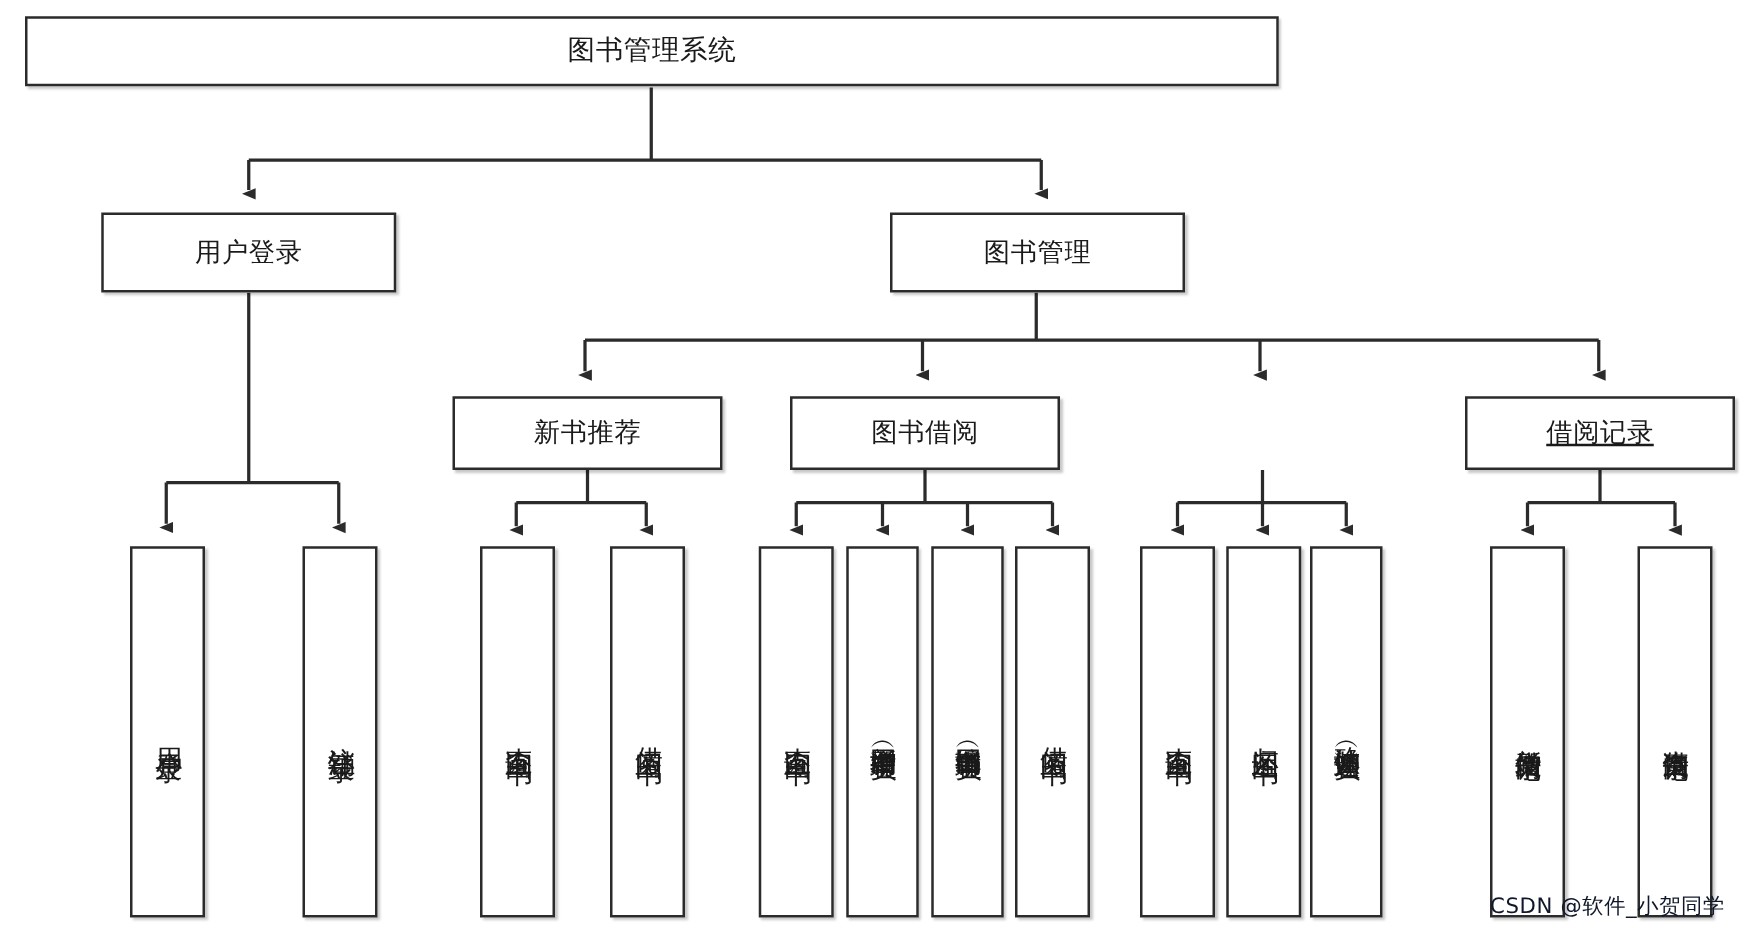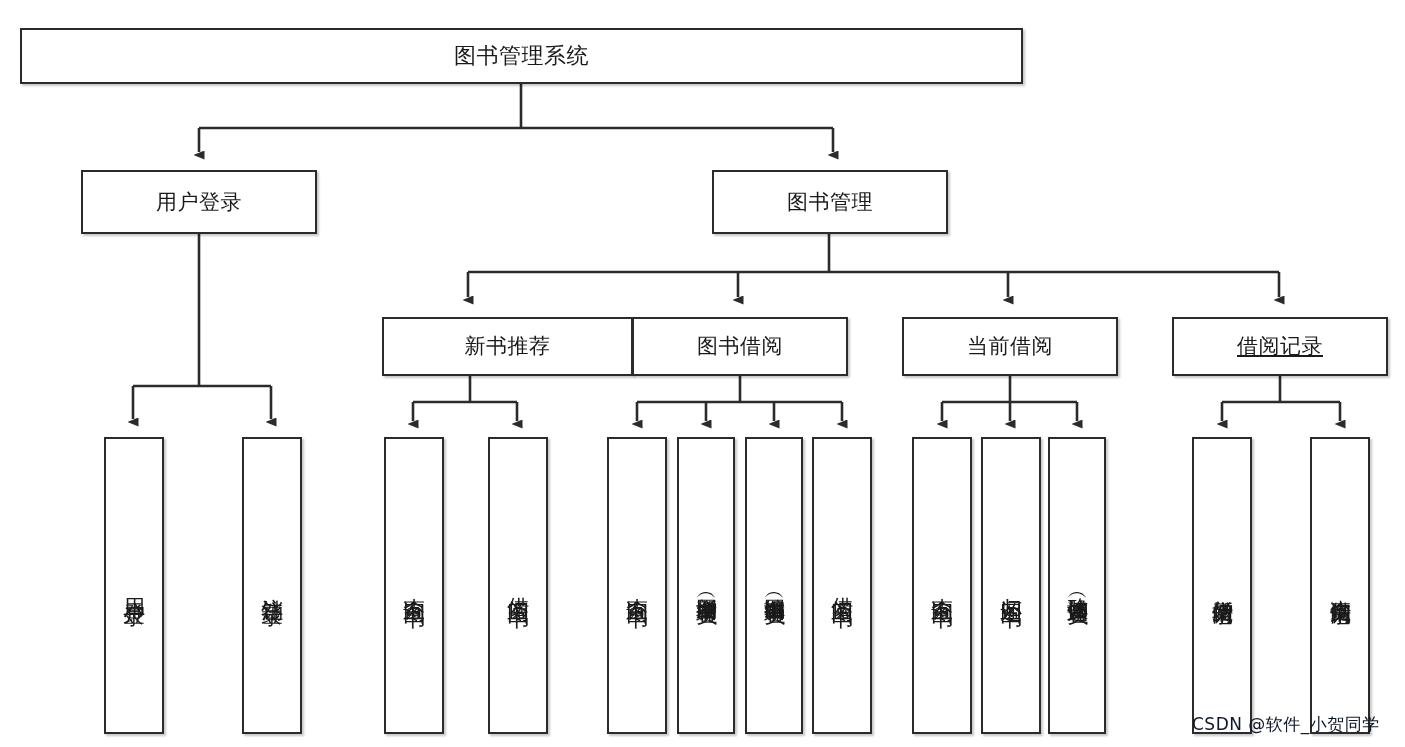--- a/index.html
+++ b/index.html
@@ -119,43 +119,40 @@
       <path d="M1010,402 L1010,421" marker-end="url(#arrow)"></path>
       <path d="M1077,402 L1077,421" marker-end="url(#arrow)"></path>
 
       <path d="M1280,376 L1280,402"></path>
       <path d="M1222,402 L1340,402"></path>
       <path d="M1222,402 L1222,421" marker-end="url(#arrow)"></path>
       <path d="M1340,402 L1340,421" marker-end="url(#arrow)"></path>
     </g>
   </svg>
 
-  <div class="node horiz root" style="left:20px; top:28px; width:1003px; height:56px;">
+  <div class="node horiz root" style="left:20px; top:13px; width:1003px; height:56px;">
     <span class="label">图书管理系统</span>
   </div>
 
   <div class="node horiz" style="left:81px; top:170px; width:236px; height:64px;">
     <span class="label">用户登录</span>
   </div>
 
   <div class="node horiz" style="left:712px; top:170px; width:236px; height:64px;">
     <span class="label">图书管理</span>
   </div>
 
-  <div class="node horiz" style="left:362px; top:317px; width:251px; height:59px;margin-left:20px;">
+  <div class="node horiz" style="left:362px; top:317px; width:216px; height:59px;">
     <span class="label">新书推荐</span>
   </div>
 
   <div class="node horiz" style="left:632px; top:317px; width:216px; height:59px;text-align:right;">
     <span class="label">图书借阅</span>
   </div>
 
-  <div class="node horiz" style="left:902px; top:317px; width:216px; height:59px;">
-    <span class="label">当前借阅</span>
-  </div>
 
   <div class="node horiz" style="left:1172px; top:317px; width:216px; height:59px;text-decoration:underline;">
     <span class="label">借阅记录</span>
   </div>
 
   <div class="node vert" style="left:104px; top:437px; width:60px; height:297px;">
     <span class="label">用户登录</span>
   </div>
 
   <div class="node vert" style="left:242px; top:437px; width:60px; height:297px;">

